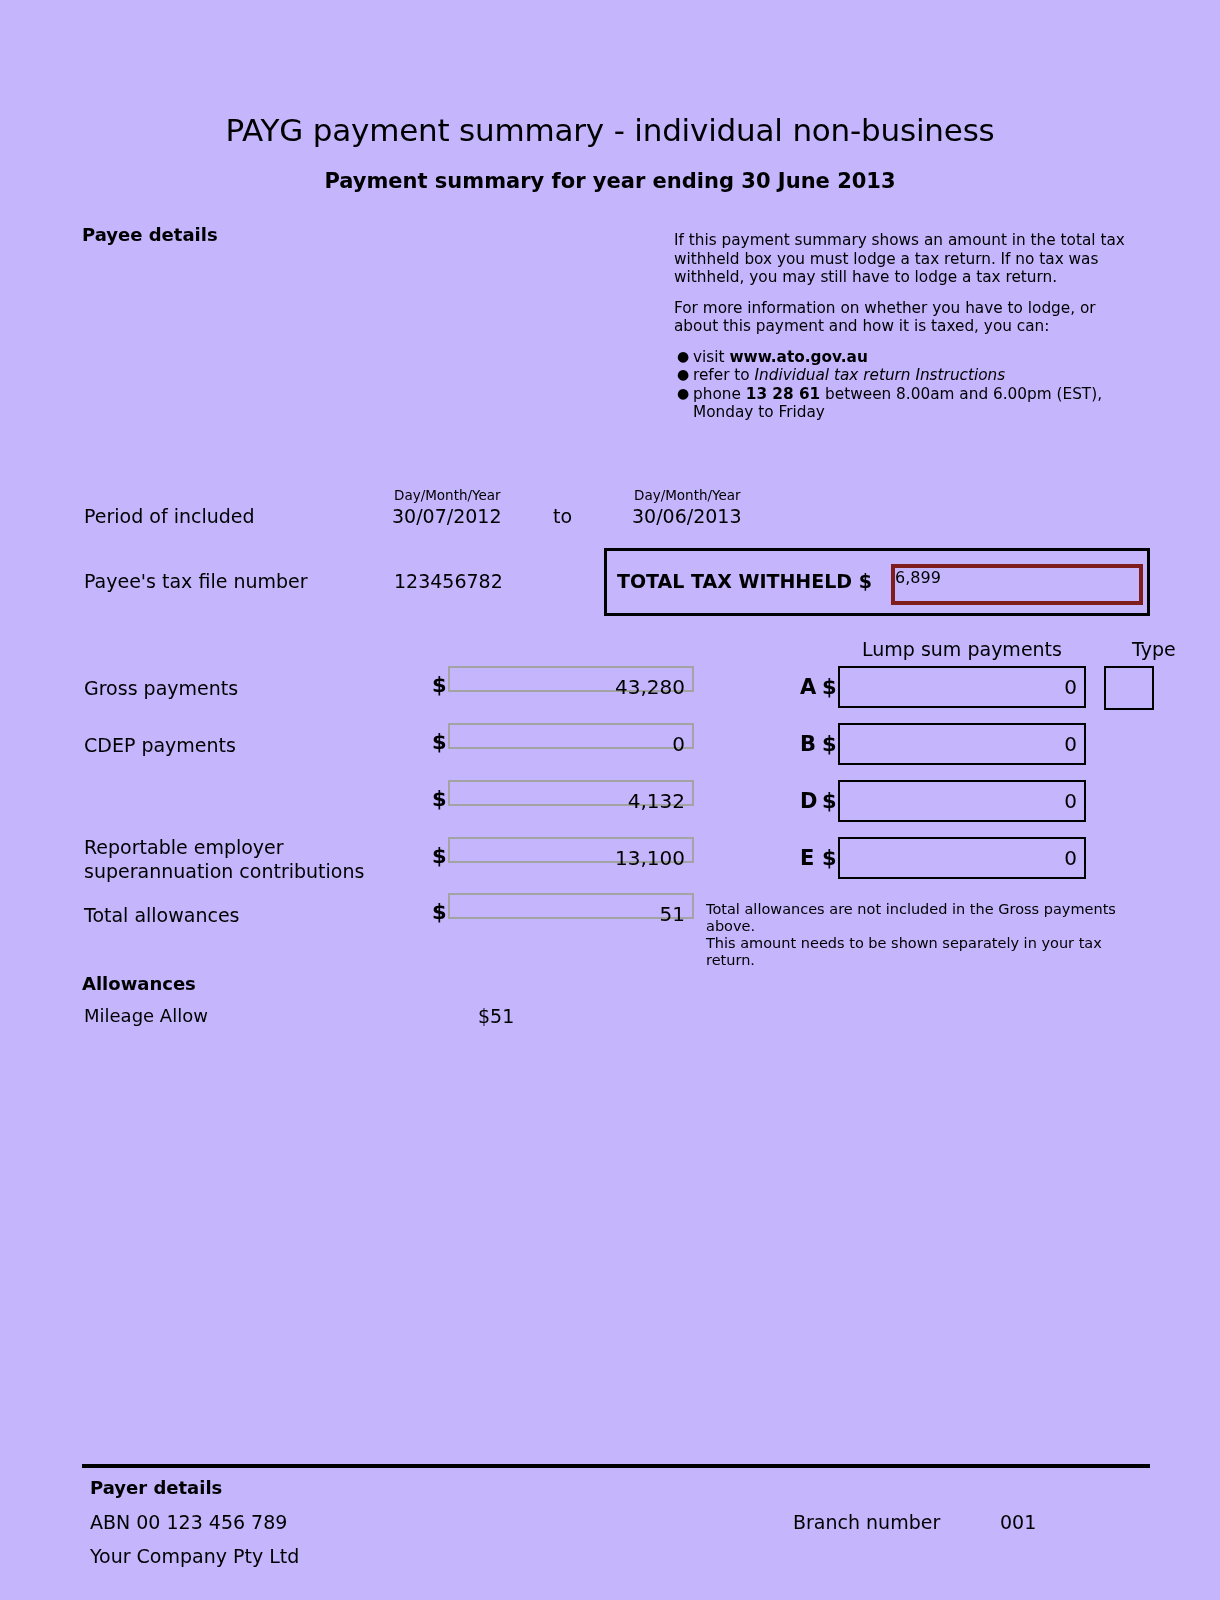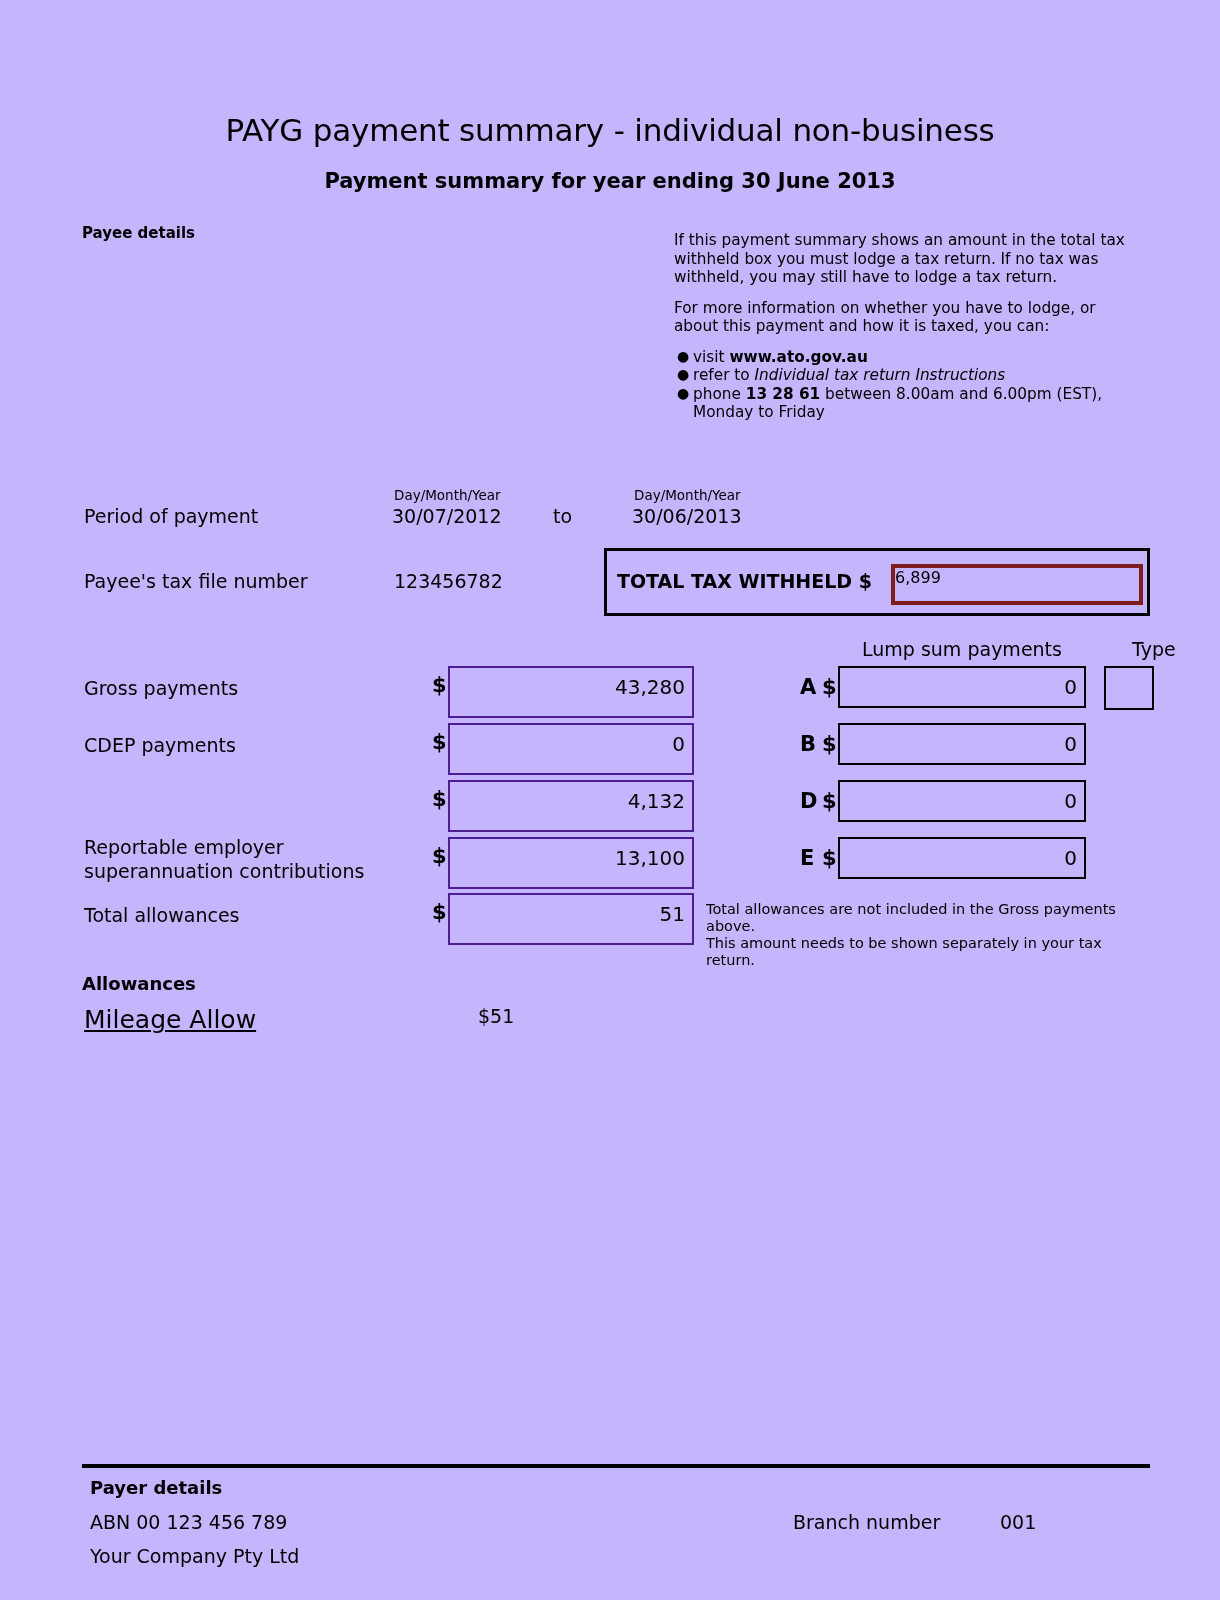--- a/index.html
+++ b/index.html
@@ -39,21 +39,21 @@
     font-size: 21px;
     font-weight: bold;
     white-space: nowrap;
   }
 
   
   .payee-heading {
     position: absolute;
     left: 82px;
     top: 224px;
-    font-size: 15px;
+    font-size: 18px;
     font-weight: bold;
   }
   .payee-address {
     position: absolute;
     left: 84px;
     top: 317px;
     font-size: 19px;
     line-height: 26px;
     white-space: pre;
   }
@@ -173,22 +173,22 @@
   .dollar-left {
     position: absolute;
     left: 432px;
     font-size: 21px;
     font-weight: bold;
   }
   .amt-box {
     position: absolute;
     left: 448px;
     width: 246px;
-    height: 52px;
-    border: 2px solid #4c1d95;
+    height: 26px;
+    border: 2px solid #a3a3a3;
     box-sizing: border-box;
   }
   .amt-box .val {
     position: absolute;
     right: 7px;
     top: 7px;
     font-size: 20px;
   }
 
   
@@ -242,22 +242,21 @@
   .allowances-heading {
     position: absolute;
     left: 82px;
     top: 973px;
     font-size: 18px;
     font-weight: bold;
   }
   .allowance-item-name {
     position: absolute;
     left: 84px;
-    font-size: 25px;
-    text-decoration: underline;
+    font-size: 18px;
   }
   .allowance-item-amt {
     position: absolute;
     left: 478px;
     font-size: 19px;
   }
 
   
   .footer-rule {
     position: absolute;
@@ -319,21 +318,21 @@
       </li>
       <li>
         <span class="bullet">●</span><span>refer to </span><i>Individual tax return Instructions</i>
       </li>
       <li>
         <span class="bullet">●</span><span>phone </span><b>13 28 61</b><span> between 8.00am and 6.00pm (EST), Monday to Friday</span>
       </li>
     </ul>
   </div>
 
-  <div class="lbl period-label">Period of payment</div>
+  <div class="lbl period-label">Period of included</div>
   <div class="small-lbl period-from-cap">Day/Month/Year</div>
   <div class="lbl period-from">30/07/2012</div>
   <div class="lbl period-to">to</div>
   <div class="small-lbl period-till-cap">Day/Month/Year</div>
   <div class="lbl period-till">30/06/2013</div>
 
   <div class="lbl tfn-label">Payee's tax file number</div>
   <div class="lbl tfn-value">123456782</div>
 
   <div class="ttw-outer"></div>

